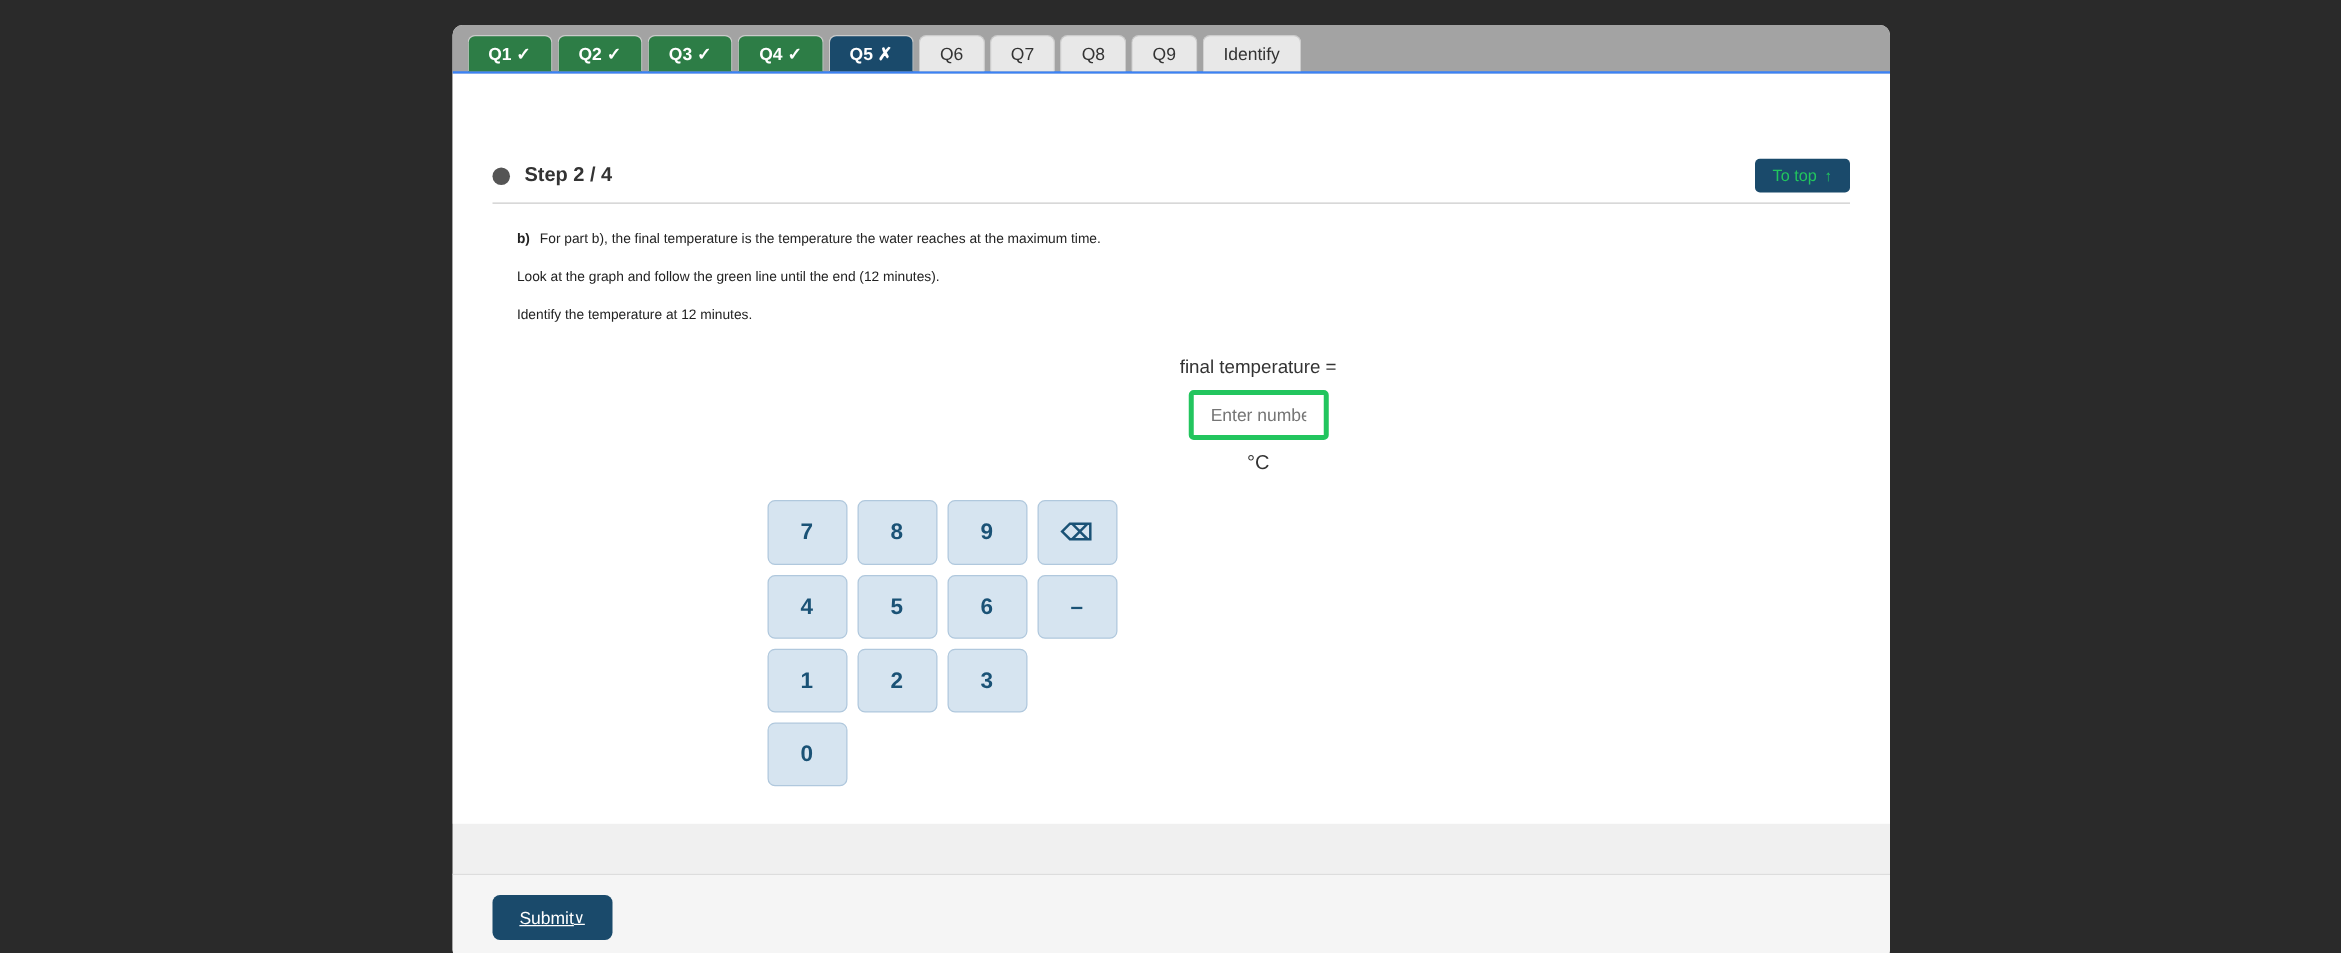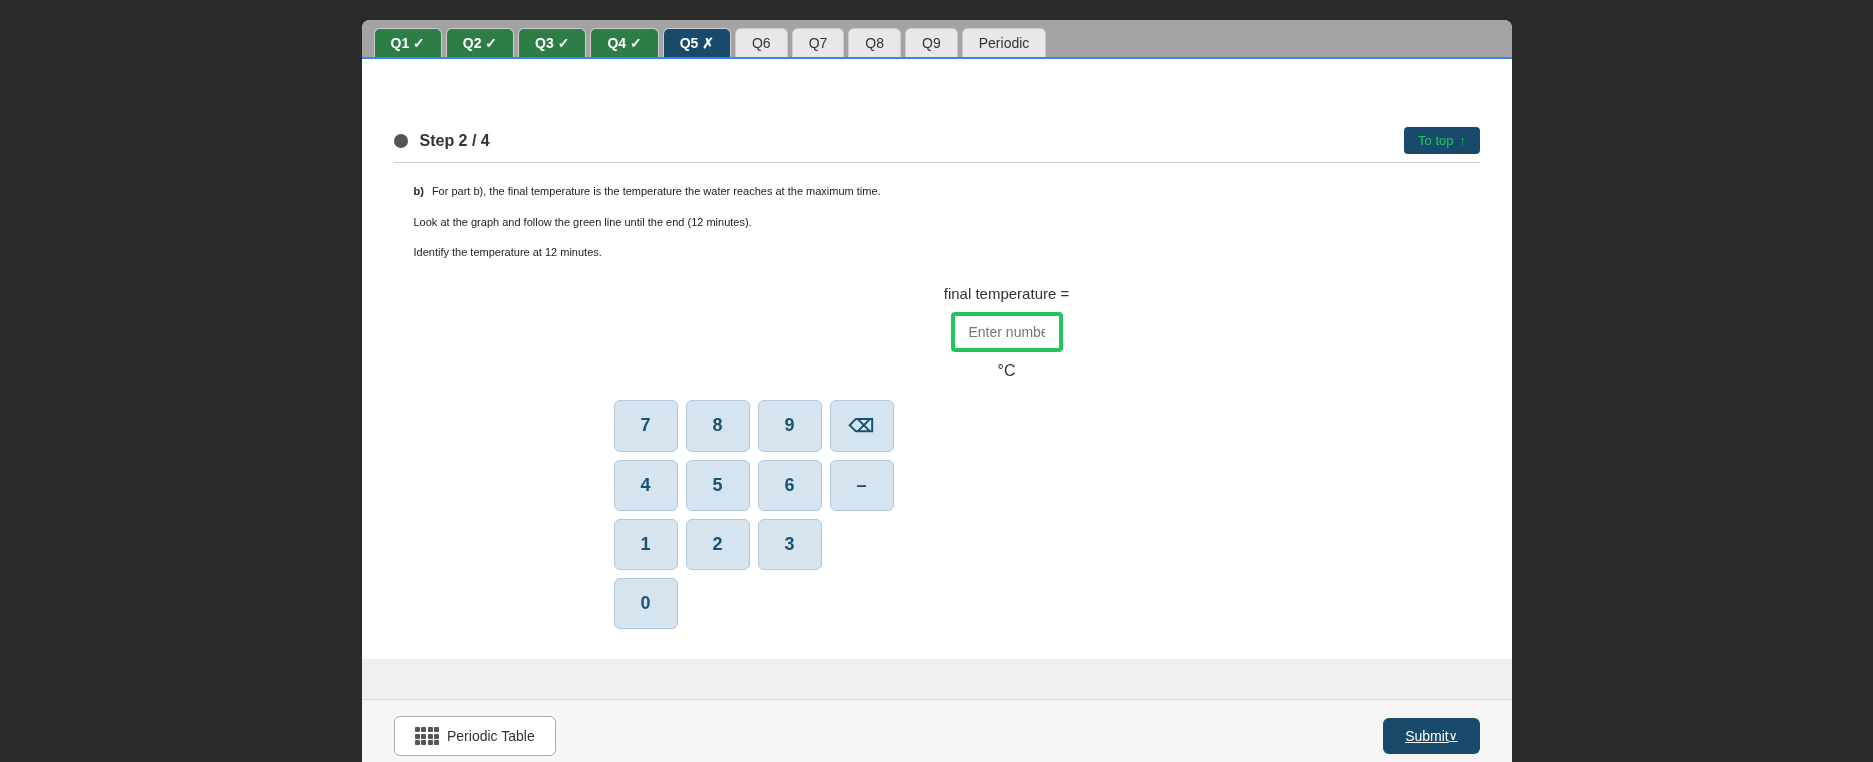--- a/index.html
+++ b/index.html
@@ -221,21 +221,21 @@
   <div class="tab-bar">
   <div class="tab correct">Q1 ✓</div>
       <div class="tab correct">Q2 ✓</div>
       <div class="tab correct">Q3 ✓</div>
       <div class="tab correct">Q4 ✓</div>
       <div class="tab" style="background: rgb(26, 74, 107); color: white;">Q5 ✗</div>
       <div class="tab plain">Q6</div>
       <div class="tab plain">Q7</div>
       <div class="tab plain">Q8</div>
       <div class="tab plain">Q9</div>
-      <div class="tab plain">Periodic</div>
+      <div class="tab plain">Identify</div>
     </div>
 
   <div class="content-area">
     <div class="step-header">
       <div class="step-dot"></div>
       <span class="step-title">Step 2 / 4</span>
       <button class="to-top-btn">
         <span>To top</span>
         <span class="to-top-arrow">↑</span>
       </button>
@@ -273,35 +273,18 @@
 
         <button class="numpad-btn">0</button>
         <div class="numpad-btn empty"></div>
         <div class="numpad-btn empty"></div>
         <div class="numpad-btn empty"></div>
       </div>
     </div>
   </div>
 
   <div class="footer-bar">
-    <button class="periodic-table-btn">
-      <span class="grid-icon">
-        <span class="grid-dot"></span>
-          <span class="grid-dot"></span>
-          <span class="grid-dot"></span>
-          <span class="grid-dot"></span>
-        <span class="grid-dot"></span>
-          <span class="grid-dot"></span>
-          <span class="grid-dot"></span>
-          <span class="grid-dot"></span>
-        <span class="grid-dot"></span>
-          <span class="grid-dot"></span>
-          <span class="grid-dot"></span>
-          <span class="grid-dot"></span>
-      </span>
-      <span>Periodic Table</span>
-    </button>
     <button class="submit-btn">
       <span>Submit</span>
       <span class="submit-chevron">∨</span>
     </button>
   </div>
 </div>
 
 </body></html>

